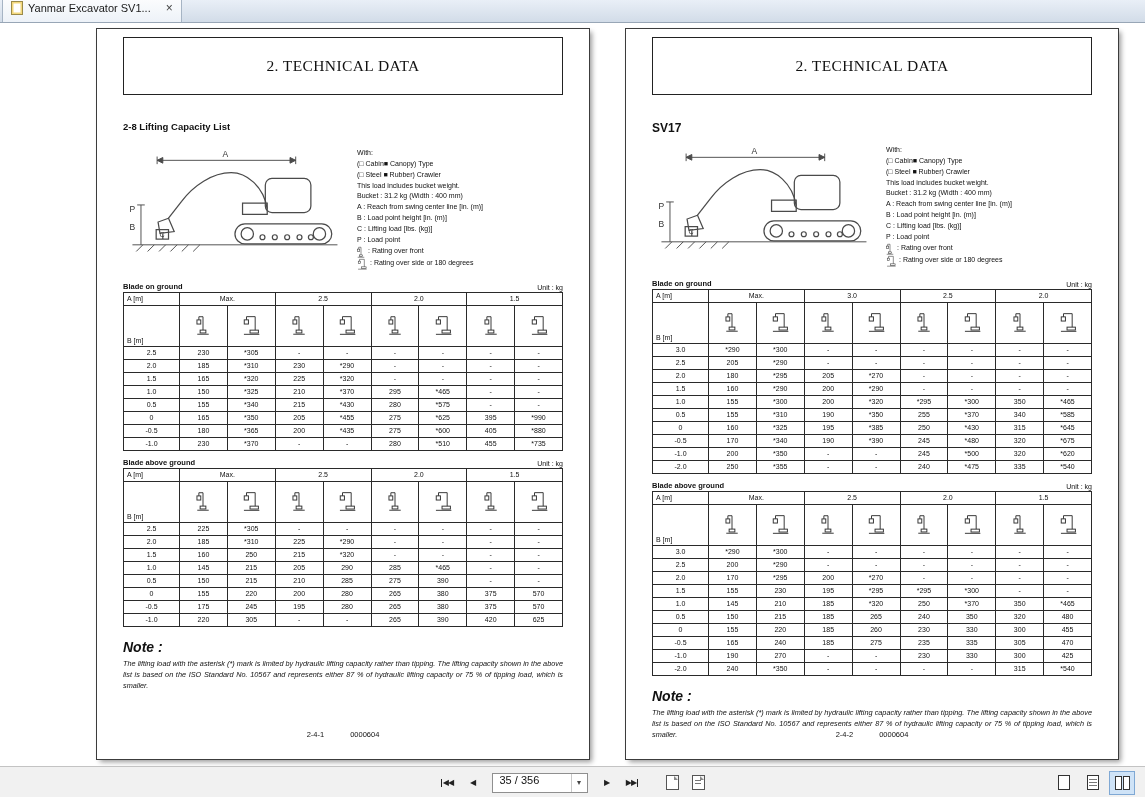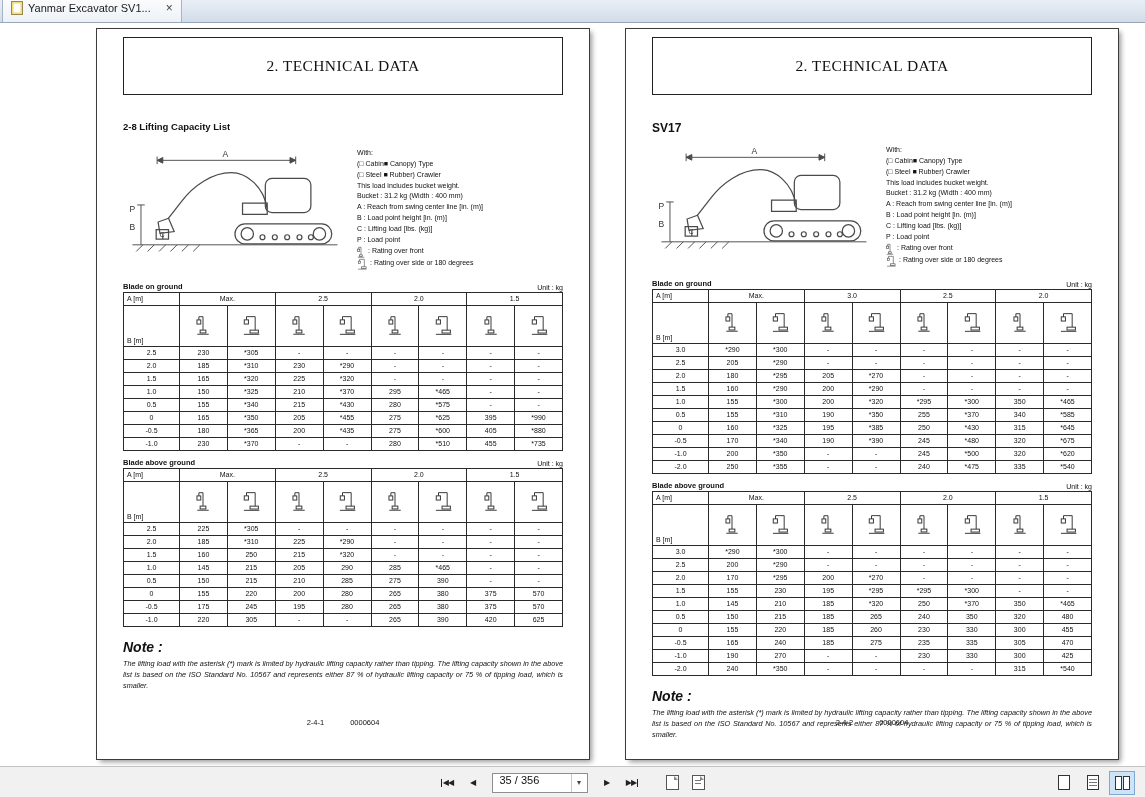--- a/index.html
+++ b/index.html
@@ -40,21 +40,21 @@
   .lift th:first-child,.lift td:first-child{width:52px;}
   .lift tr.groups th:first-child{text-align:left;padding-left:3px;}
   .lift tr.icons th{height:38px;vertical-align:middle;}
   .lift tr.icons th:first-child{vertical-align:bottom;text-align:left;padding:0 0 2px 3px;}
   .lift tr.icons th svg{width:14px;height:26px;}
   .lift tr.icons th svg.wide{width:18px;}
 
   .note{margin-top:12px;}
   .note-title{font-style:italic;font-weight:bold;font-size:14px;margin-bottom:3px;}
   .note-body{font-style:italic;font-size:7.3px;line-height:1.55;text-align:justify;}
-  .page-footer{position:absolute;bottom:32px;left:0;width:100%;display:flex;justify-content:center;gap:26px;font-size:7.5px;}
+  .page-footer{position:absolute;bottom:20px;left:0;width:100%;display:flex;justify-content:center;gap:26px;font-size:7.5px;}
 
   
   .toolbar{height:32px;background:#f1f1f1;border-top:1px solid #c3c3c3;position:relative;box-sizing:border-box;}
   .toolbar-center{position:absolute;left:50%;top:0;height:100%;transform:translateX(-50%);display:flex;align-items:center;gap:4px;}
   .tb-btn{height:24px;min-width:22px;border:none;background:transparent;display:flex;align-items:center;justify-content:center;
           font-size:8px;letter-spacing:-1px;color:#222;padding:0 2px;font-family:inherit;cursor:default;}
   .tb-btn .bar{width:1px;height:8px;background:#222;display:inline-block;margin:0 1px;}
   .wide-gap{margin-left:14px;}
   .page-box{width:96px;height:20px;background:#fff;border:1px solid #8f8f8f;display:flex;align-items:flex-start;justify-content:space-between;font-size:11px;letter-spacing:0;box-sizing:border-box;margin:0 4px;}
   .page-box .pb-text{padding-left:7px;color:#111;}

